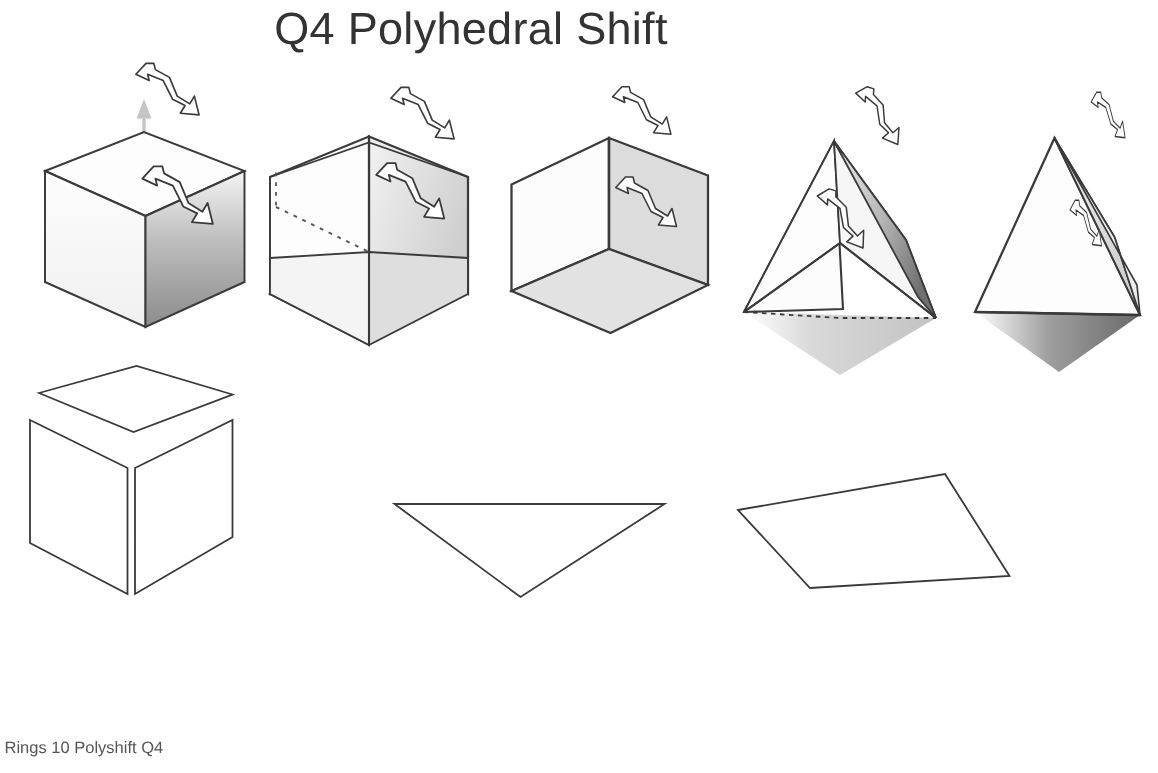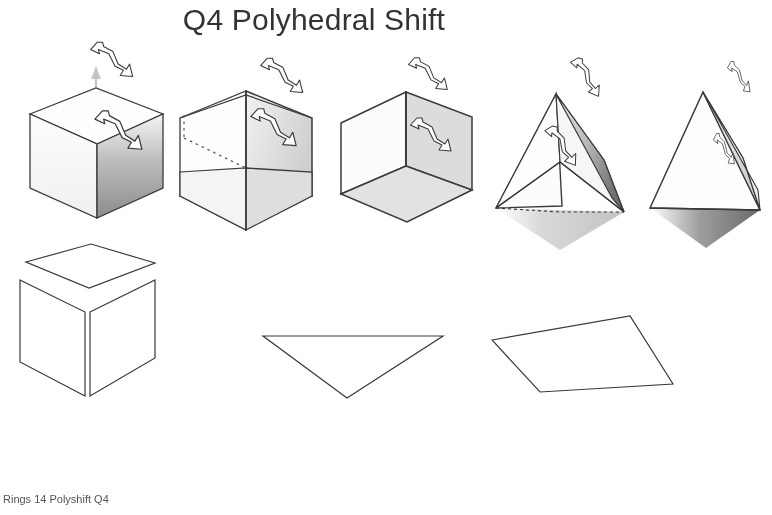--- a/index.html
+++ b/index.html
@@ -221,15 +221,15 @@
 
     <g>
       <polygon points="263,336 443,336 347,398" fill="#ffffff" stroke="#3a3a3a" stroke-width="1.2"></polygon>
     </g>
 
     <g>
       <polygon points="492,340 630,316 673,384 540,392" fill="#ffffff" stroke="#3a3a3a" stroke-width="1.2"></polygon>
     </g>
   </svg>
 
-  <div class="footer">Rings 14 Polyshift Q4</div>
+  <div class="footer">Rings 10 Polyshift Q4</div>
 
 </div>
 
 </body></html>

